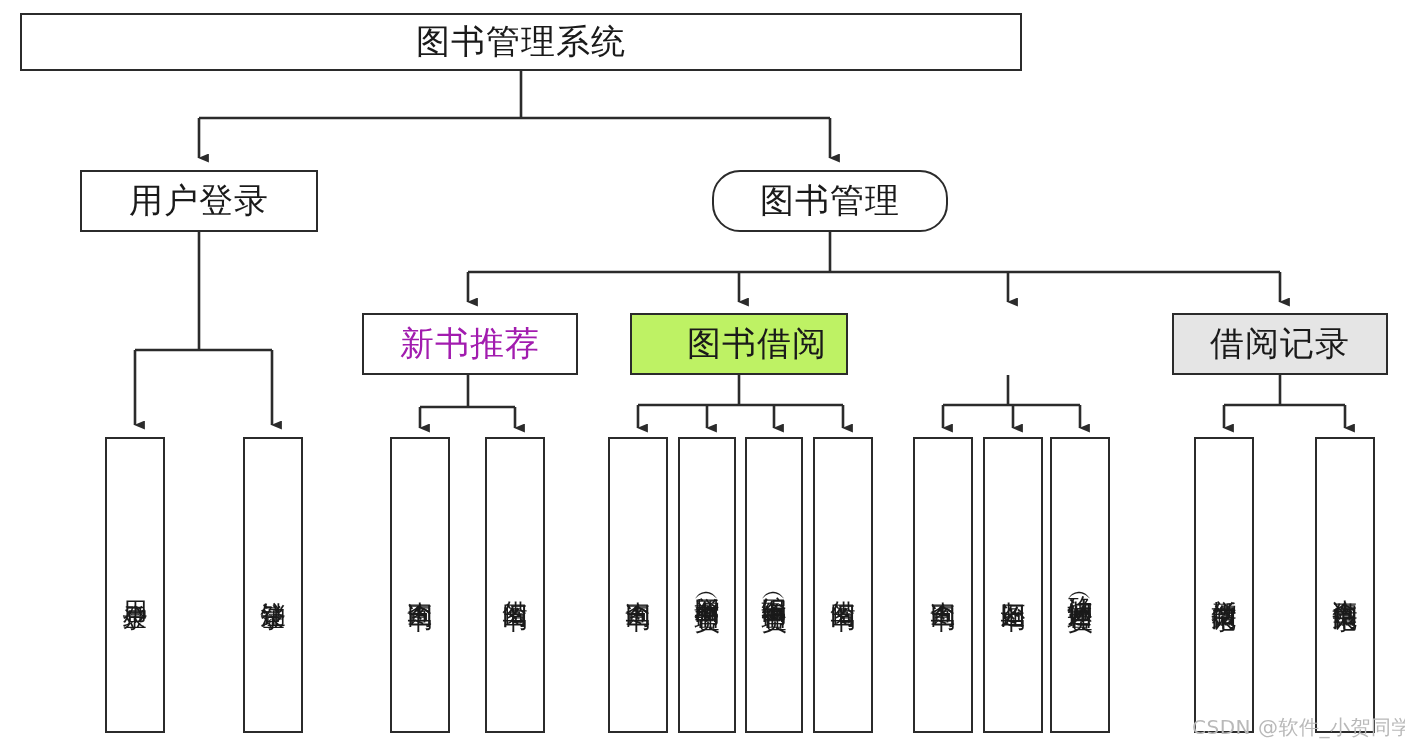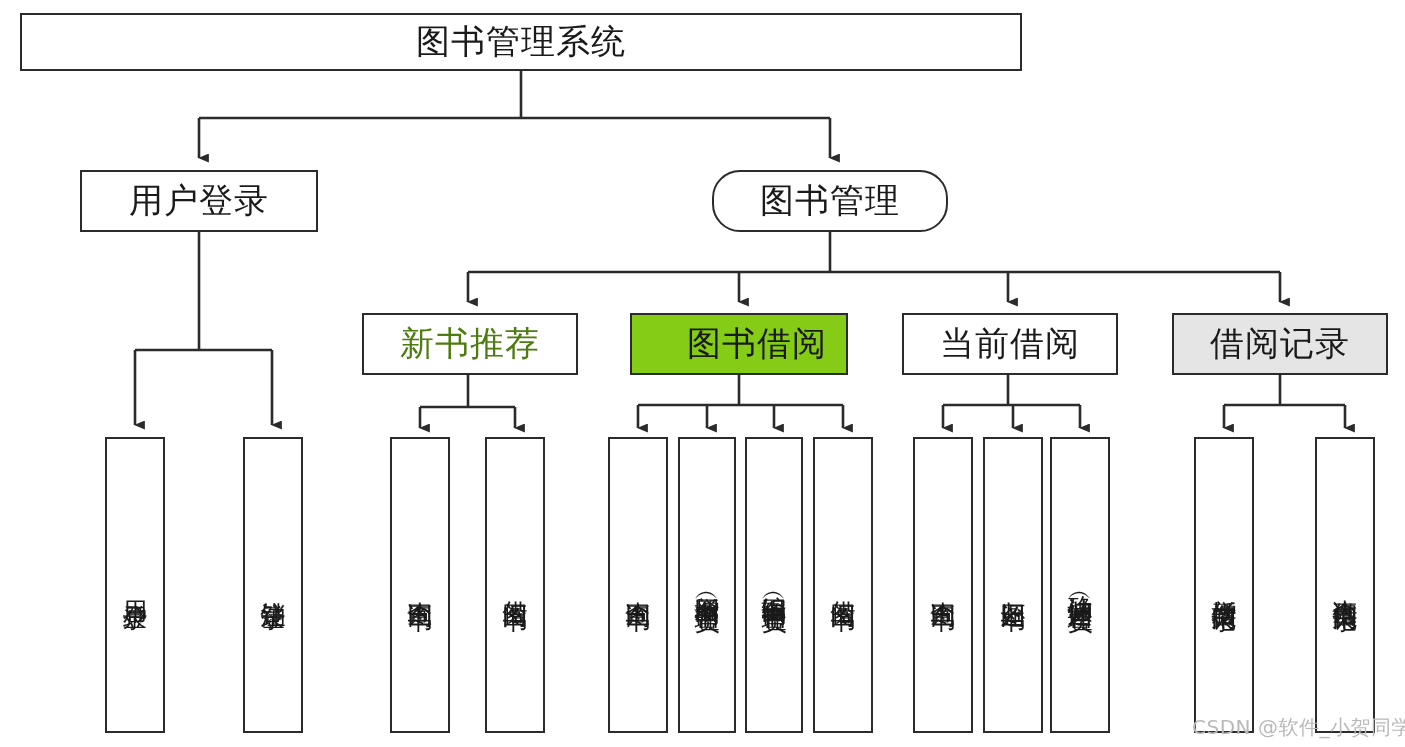--- a/index.html
+++ b/index.html
@@ -124,28 +124,25 @@
     <span class="hlabel">图书管理系统</span>
   </div>
 
   <div class="node horiz" style="left: 80px; top: 170px; width: 238px; height: 62px; border-color: rgb(43, 43, 43); background: rgb(255, 255, 255); color: rgb(26, 26, 26);">
     <span class="hlabel">用户登录</span>
   </div>
   <div class="node horiz" style="left: 712px; top: 170px; width: 236px; height: 62px; border-color: rgb(43, 43, 43); background: rgb(255, 255, 255); color: rgb(26, 26, 26); border-radius: 28px;">
     <span class="hlabel">图书管理</span>
   </div>
 
-  <div class="node horiz" style="left: 362px; top: 313px; width: 216px; height: 62px; border-color: rgb(43, 43, 43); background: rgb(255, 255, 255); color: #4d7c0f; text-align: center;">
+  <div class="node horiz" style="left: 362px; top: 313px; width: 216px; height: 62px; border-color: rgb(43, 43, 43); background: rgb(255, 255, 255); color: #a21caf; text-align: center;">
     <span class="hlabel">新书推荐</span>
   </div>
-  <div class="node horiz" style="left: 630px; top: 313px; width: 218px; height: 62px; border-color: rgb(43, 43, 43); background: #84cc16; color: rgb(26, 26, 26); padding-left: 36px;">
+  <div class="node horiz" style="left: 630px; top: 313px; width: 218px; height: 62px; border-color: rgb(43, 43, 43); background: #bef264; color: rgb(26, 26, 26); padding-left: 36px;">
     <span class="hlabel">图书借阅</span>
-  </div>
-  <div class="node horiz" style="left: 902px; top: 313px; width: 216px; height: 62px; border-color: rgb(43, 43, 43); background: rgb(255, 255, 255); color: rgb(26, 26, 26);">
-    <span class="hlabel">当前借阅</span>
   </div>
   <div class="node horiz" style="left: 1172px; top: 313px; width: 216px; height: 62px; border-color: rgb(43, 43, 43); background: #e5e5e5; color: rgb(26, 26, 26);">
     <span class="hlabel">借阅记录</span>
   </div>
 
   <div class="node vert" style="left: 105px; top: 437px; width: 60px; height: 296px; border-color: rgb(43, 43, 43); background: rgb(255, 255, 255); color: rgb(26, 26, 26);">
     <span class="vlabel">用户登录</span>
   </div>
   <div class="node vert" style="left: 243px; top: 437px; width: 60px; height: 296px; border-color: rgb(43, 43, 43); background: rgb(255, 255, 255); color: rgb(26, 26, 26);">
     <span class="vlabel">注销登录</span>

